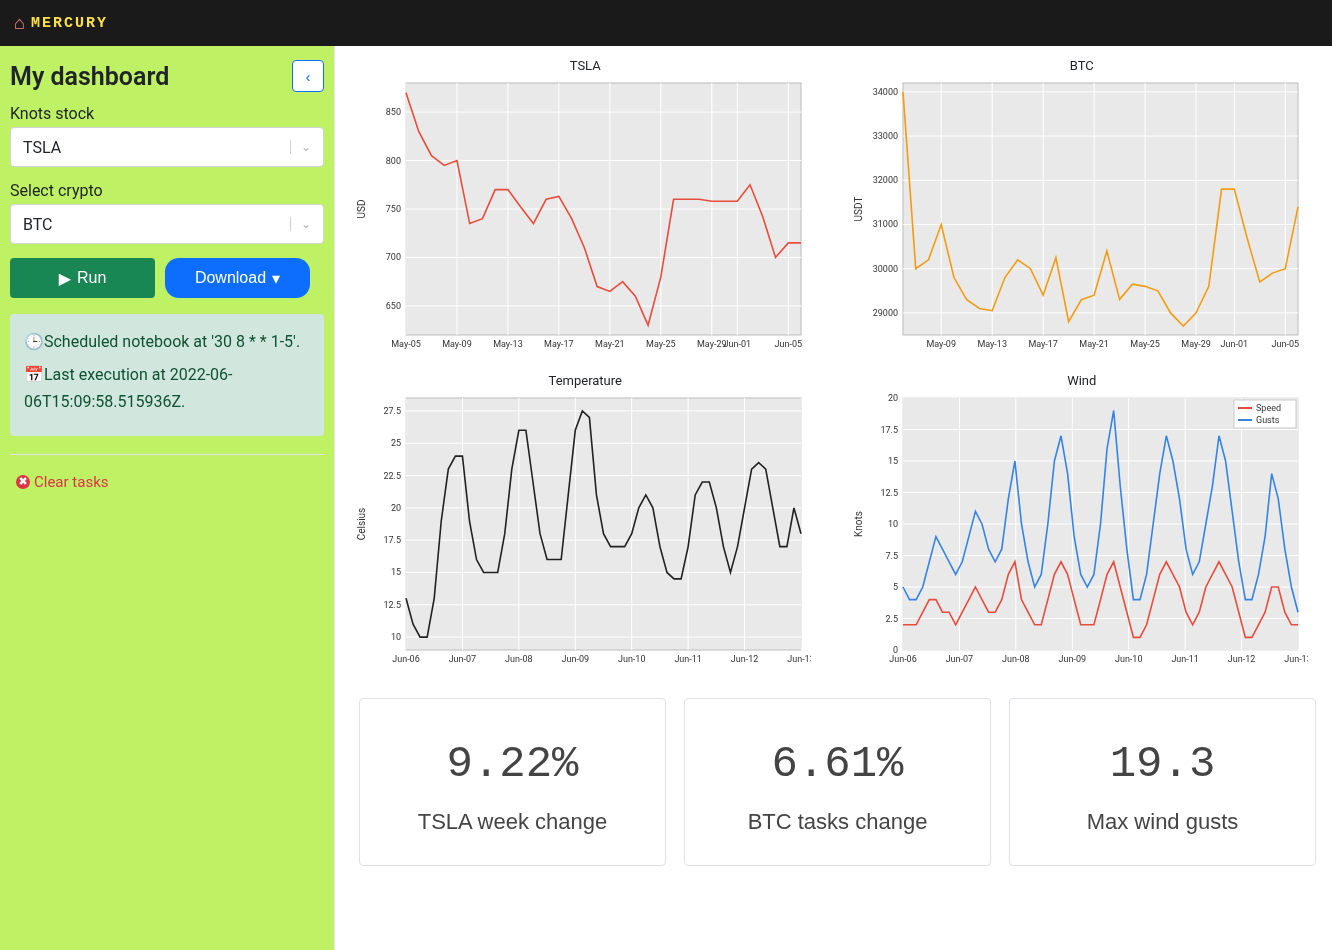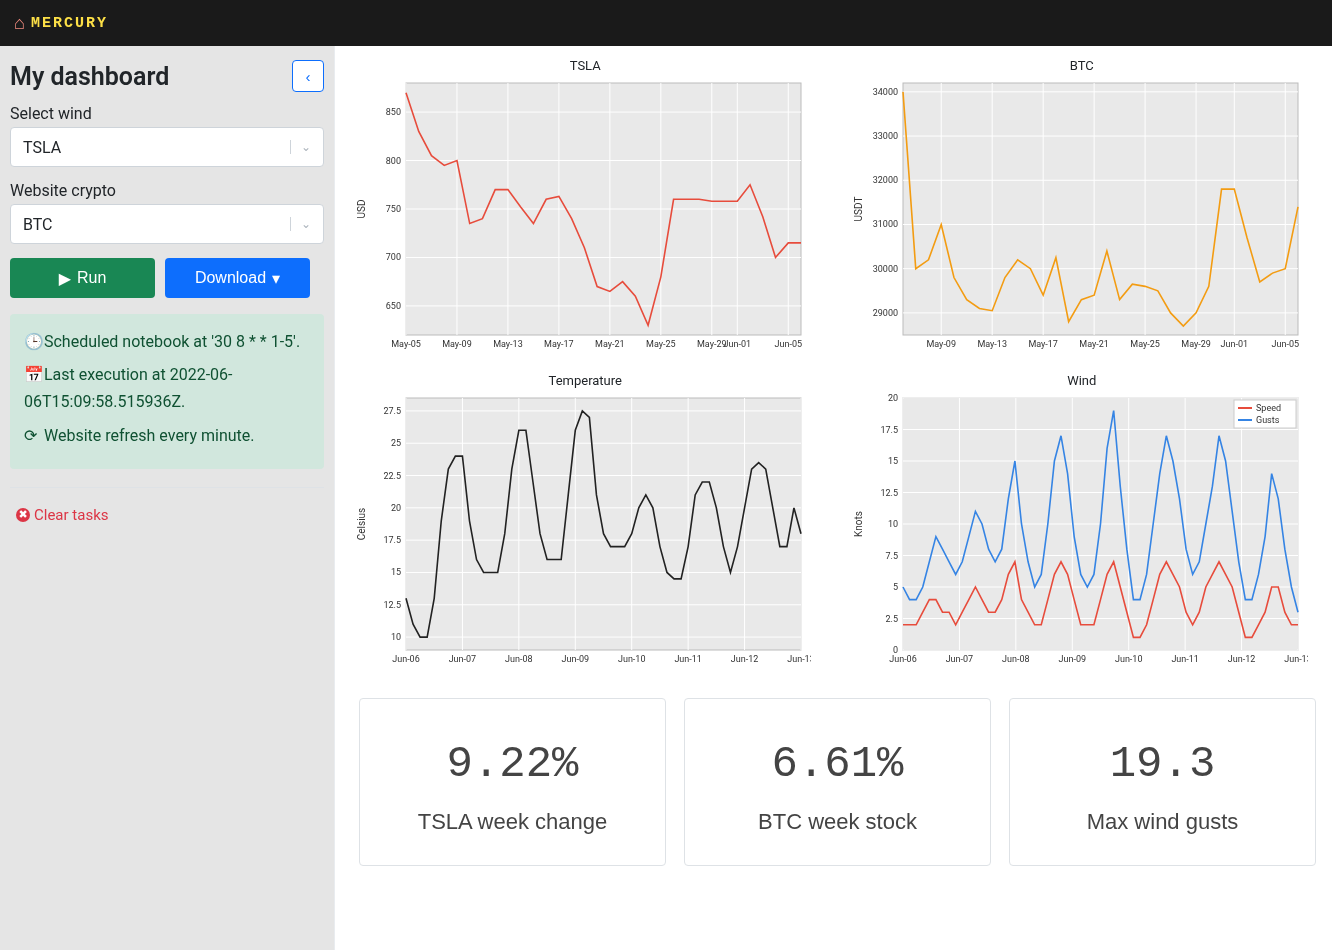--- a/index.html
+++ b/index.html
@@ -4,34 +4,34 @@
 <style>
 * { box-sizing: border-box; margin: 0; padding: 0; }
 body { font-family: -apple-system, BlinkMacSystemFont, "Segoe UI", Roboto, sans-serif; background: #fff; color: #212529; }
 
 .topbar { background: #1a1a1a; height: 46px; display: flex; align-items: center; padding: 0 14px; }
 .topbar .home-icon { color: #f08a7d; margin-right: 6px; font-size: 18px; }
 .topbar .logo { font-family: "Courier New", monospace; font-weight: bold; color: #fde047; letter-spacing: 2px; font-size: 15px; }
 
 .layout { display: flex; height: calc(950px - 46px); }
 
-.sidebar { width: 335px; background: #e5e5e5; border-right: 1px solid #e9ecef; padding: 14px 10px; }
+.sidebar { width: 335px; background: #bef264; border-right: 1px solid #e9ecef; padding: 14px 10px; }
 .sidebar-header { display: flex; justify-content: space-between; align-items: center; margin-bottom: 12px; }
 .page-title { font-size: 25px; font-weight: 600; }
 .collapse-btn { width: 32px; height: 32px; border: 1px solid #0d6efd; border-radius: 4px; background: #fff; color: #0d6efd; display: flex; align-items: center; justify-content: center; cursor: pointer; font-size: 15px; }
 
 .form-label { font-size: 16px; margin-bottom: 4px; display: block; }
 .select-wrap { position: relative; margin-bottom: 14px; }
 .select { width: 100%; height: 40px; border: 1px solid #ced4da; border-radius: 4px; padding: 0 12px; font-size: 16px; background: #fff; display: flex; align-items: center; justify-content: space-between; cursor: pointer; }
 .select .chev { color: #adb5bd; font-size: 12px; border-left: 1px solid #ced4da; padding-left: 10px; }
 
 .btn-row { display: flex; gap: 10px; margin-bottom: 16px; }
 .btn { flex: 1; height: 40px; border: none; border-radius: 4px; font-size: 16px; color: #fff; cursor: pointer; display: flex; align-items: center; justify-content: center; gap: 6px; }
 .btn-run { background: #198754; flex: 0 0 145px; }
-.btn-dl  { background: #0d6efd; flex: 0 0 145px; }
+.btn-dl  { background: #0d6efd; flex: 0 0 145px; border-radius: 14px; }
 
 .alert { background: #d1e7dd; color: #0f5132; border-radius: 4px; padding: 14px 14px; font-size: 16px; line-height: 1.7; margin-bottom: 18px; }
 .alert .line { margin-bottom: 6px; }
 .alert .icon { display: inline-block; width: 16px; }
 
 .divider { border: 0; border-top: 1px solid #dee2e6; margin: 14px 0; }
 
 .clear-tasks { color: #dc3545; font-size: 15px; cursor: pointer; padding: 4px 6px; display: inline-flex; align-items: center; gap: 4px; text-align: center; }
 .clear-tasks::before { content: "✖"; font-size: 11px; background: #dc3545; color: #fff; border-radius: 50%; width: 14px; height: 14px; display: inline-flex; align-items: center; justify-content: center; }
 
@@ -58,29 +58,29 @@
 
 <div class="layout">
   <aside class="sidebar">
     <div class="sidebar-header">
       <h1 class="page-title">My dashboard</h1>
       <button class="collapse-btn">
         <span>‹</span>
       </button>
     </div>
 
-    <label class="form-label">Select wind</label>
+    <label class="form-label">Knots stock</label>
     <div class="select-wrap">
       <div class="select">
         <span>TSLA</span>
         <span class="chev">⌄</span>
       </div>
     </div>
 
-    <label class="form-label">Website crypto</label>
+    <label class="form-label">Select crypto</label>
     <div class="select-wrap">
       <div class="select">
         <span>BTC</span>
         <span class="chev">⌄</span>
       </div>
     </div>
 
     <div class="btn-row">
       <button class="btn btn-run">
         <span>▶</span>
@@ -88,21 +88,20 @@
       </button>
       <button class="btn btn-dl">
         <span>Download</span>
         <span>▾</span>
       </button>
     </div>
 
     <div class="alert">
       <div class="line"><span class="icon">🕒</span> <span>Scheduled notebook at '30 8 * * 1-5'.</span></div>
       <div class="line"><span class="icon">📅</span> <span>Last execution at 2022-06-06T15:09:58.515936Z.</span></div>
-      <div class="line"><span class="icon">⟳</span> <span>Website refresh every minute.</span></div>
     </div>
 
     <hr class="divider">
 
     <div class="clear-tasks">
       <span>Clear tasks</span>
     </div>
   </aside>
 
   <main class="main">
@@ -268,21 +267,21 @@
           </svg>
         </div>
       </div>
     <div class="kpi-row" id="kpi-row">
         <div class="kpi">
           <div class="kpi-value">9.22%</div>
           <div class="kpi-label">TSLA week change</div>
         </div>
         <div class="kpi">
           <div class="kpi-value">6.61%</div>
-          <div class="kpi-label">BTC week stock</div>
+          <div class="kpi-label">BTC tasks change</div>
         </div>
         <div class="kpi">
           <div class="kpi-value">19.3</div>
           <div class="kpi-label">Max wind gusts</div>
         </div>
       </div>
   </main>
 </div>
 
 </body></html>

